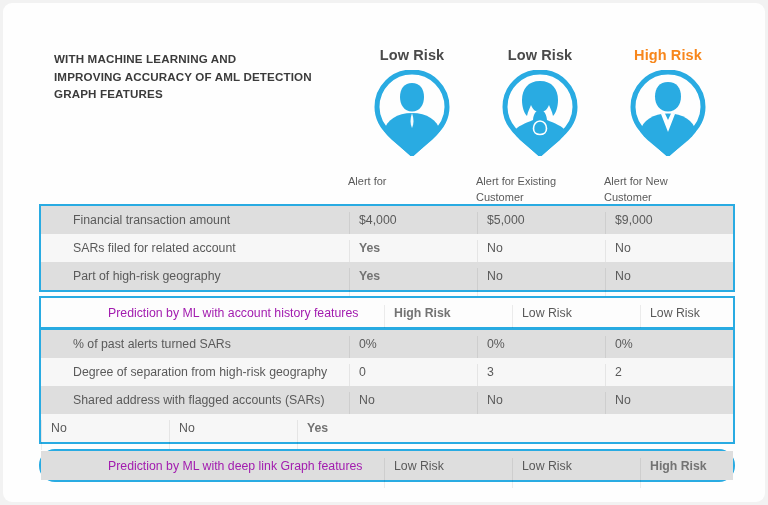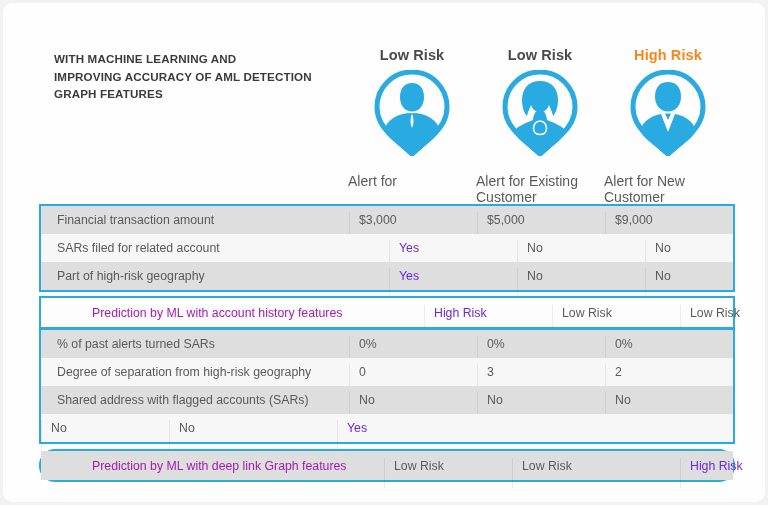--- a/index.html
+++ b/index.html
@@ -61,21 +61,21 @@
     display: flex;
     align-items: flex-start;
     justify-content: center;
   }
   .avatar-wrap svg { display: block; }
 
   .alert-cap {
     position: absolute;
     top: 170px;
     width: 122px;
-    font-size: 14px;
+    font-size: 11px;
     line-height: 16px;
     color: #5a5a5a;
   }
   .alert-cap.c0 { left: 345px; }
   .alert-cap.c1 { left: 473px; }
   .alert-cap.c2 { left: 601px; }
 
   
   .block {
     position: absolute;
@@ -95,21 +95,21 @@
     align-items: center;
     position: relative;
   }
   .trow.shade  { background: #dedede; }
   .trow.light  { background: #f7f7f7; }
   .trow.plain  { background: #fdfdfd; }
 
   .cell-label {
     width: 308px;
     flex: 0 0 308px;
-    padding-left: 16px;
+    padding-left: 32px;
     font-size: 12.3px;
     color: #5a5a5a;
     white-space: nowrap;
     overflow: hidden;
   }
   .cell-val {
     width: 128px;
     flex: 0 0 128px;
     padding-left: 10px;
     font-size: 12.3px;
@@ -117,21 +117,21 @@
     white-space: nowrap;
     position: relative;
   }
   .cell-val::before {
     content: "";
     position: absolute;
     left: 0; top: -1px;
     width: 1px; height: 30px;
     background: rgba(0,0,0,0.07);
   }
-  .cell-val.orange { color: #6d28d9; font-weight: normal; margin-left: 40px; }
+  .cell-val.orange { color: #737373; font-weight: bold; }
 
   .trow.pred .cell-label { font-weight: normal; color: #a21caf; margin-left: 35px; }
   .trow.pred { height: 29px; }
 </style>
 </head>
 <body>
 
 <div id="card">
 
   <div id="title">
@@ -183,21 +183,21 @@
     </div>
   </div>
   <div class="alert-cap c2">
     <div>Alert for New</div>
     <div>Customer</div>
   </div>
 
   <div class="block" id="block-a">
     <div class="trow shade">
       <div class="cell-label">Financial transaction amount</div>
-      <div class="cell-val">$3,000</div>
+      <div class="cell-val">$4,000</div>
       <div class="cell-val">$5,000</div>
       <div class="cell-val">$9,000</div>
     </div>
     <div class="trow light">
       <div class="cell-label">SARs filed for related account</div>
       <div class="cell-val orange">Yes</div>
       <div class="cell-val">No</div>
       <div class="cell-val">No</div>
     </div>
     <div class="trow shade">

